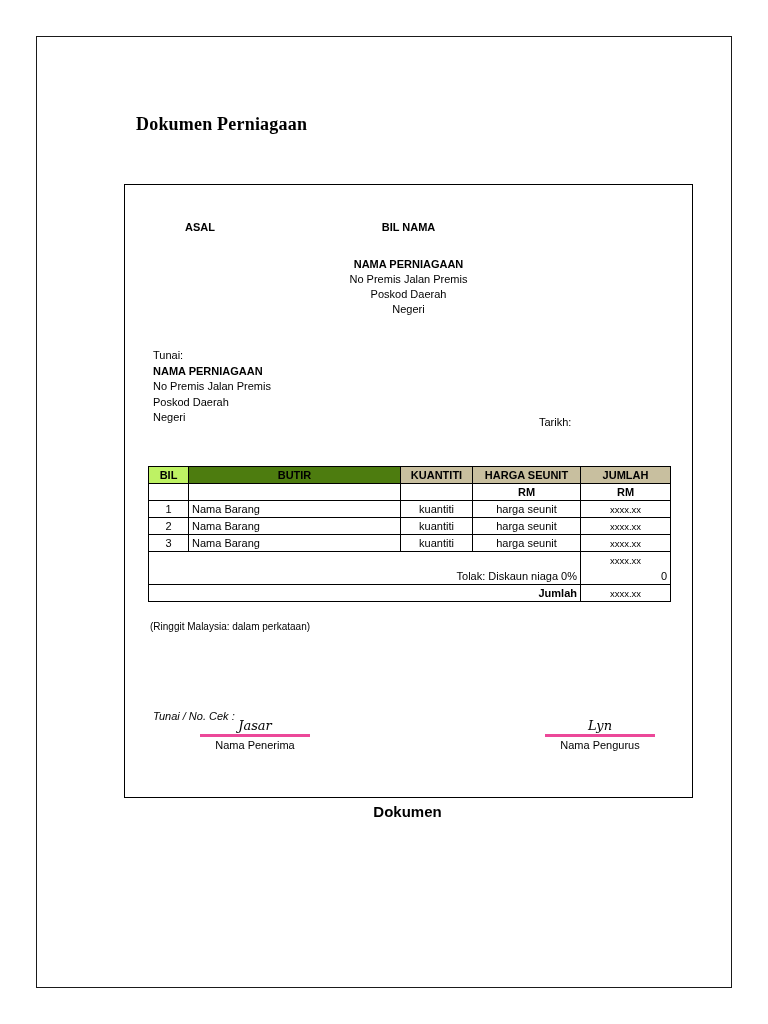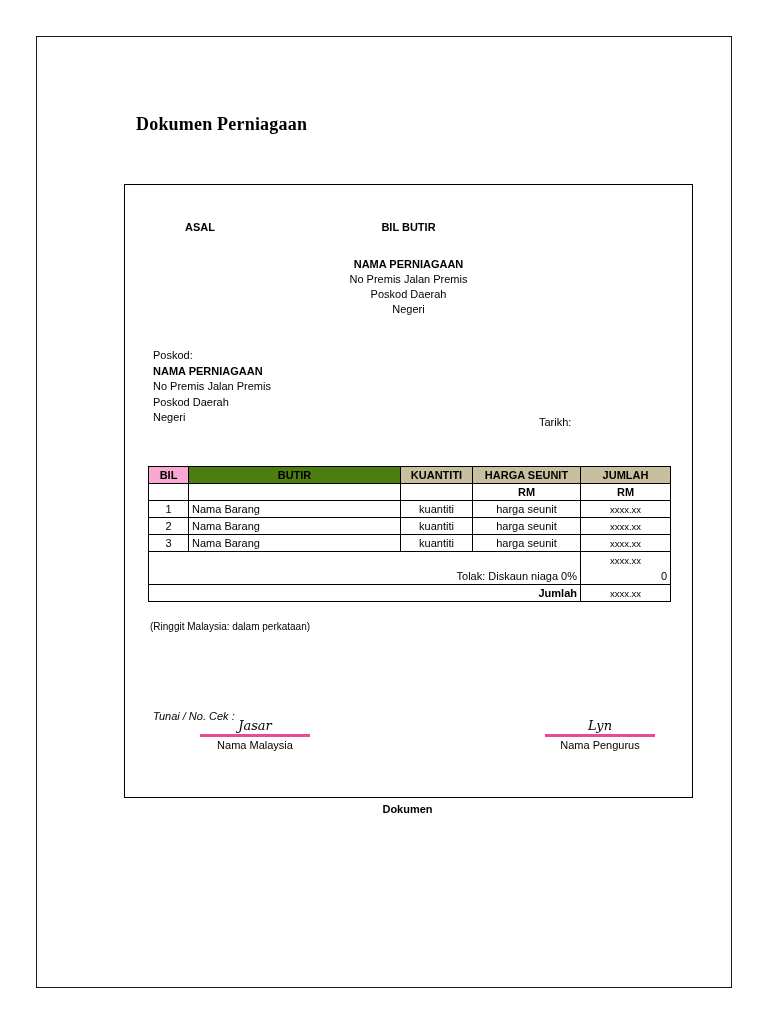--- a/index.html
+++ b/index.html
@@ -60,65 +60,65 @@
   .sig-right { left:400px; }
   .sig-script {
     font-family:"DejaVu Serif", serif;
     font-style:italic; font-size:13px;
     display:block; padding:0 30px 1px 30px;
   }
   .sig-rule { border-bottom:3px solid #ec4899; display:block; width:110px; margin:0 auto; }
   .sig-label { display:block; padding-top:2px; }
   .footer-caption {
     position:absolute; left:87px; top:766px; width:567px;
-    text-align:center; font-weight:bold; font-size:11px;
+    text-align:center; font-weight:bold; font-size:15px;
   }
 </style>
 </head>
 <body>
 
 <div class="page-border">
 
   <div class="doc-title">Dokumen Perniagaan</div>
 
   <div class="bill-box">
 
     <div class="bill-head">
       <span class="copy-label">ASAL</span>
-      <span class="doc-type">BIL BUTIR</span>
+      <span class="doc-type">BIL NAMA</span>
     </div>
 
     <div class="seller-block">
       <div class="seller-name">NAMA PERNIAGAAN</div>
       <div>No Premis Jalan Premis</div>
       <div>Poskod Daerah</div>
       <div>Negeri</div>
     </div>
 
     <div class="buyer-block">
-      <div>Poskod:</div>
+      <div>Tunai:</div>
       <div class="buyer-name">NAMA PERNIAGAAN</div>
       <div>No Premis Jalan Premis</div>
       <div>Poskod Daerah</div>
       <div>Negeri</div>
     </div>
 
     <div class="tarikh">Tarikh:</div>
 
     <table class="bill-table">
       <colgroup>
         <col class="c-bil">
           <col class="c-butir">
           <col class="c-kuantiti">
           <col class="c-harga">
           <col class="c-jumlah">
       </colgroup>
       <tbody>
           <tr class="hrow">
-        <th style="background: #f9a8d4;">BIL</th>
+        <th style="background: #bef264;">BIL</th>
         <th style="background: #4d7c0f;">BUTIR</th>
         <th style="background: rgb(200, 191, 159);">KUANTITI</th>
         <th style="background: rgb(200, 191, 159);">HARGA SEUNIT</th>
         <th style="background: rgb(200, 191, 159);">JUMLAH</th>
       </tr>
       <tr>
         <td></td>
         <td></td>
         <td></td>
         <td class="center b">RM</td>
@@ -161,21 +161,21 @@
       </table>
 
     <div class="words-note">(Ringgit Malaysia: dalam perkataan)</div>
 
     <div class="payment-line">Tunai / No. Cek :</div>
 
     <div class="sig-block sig-left">
       <span class="sig-rule">
           <span class="sig-script">Jasar</span>
         </span>
-      <span class="sig-label">Nama Malaysia</span>
+      <span class="sig-label">Nama Penerima</span>
     </div>
 
     <div class="sig-block sig-right">
       <span class="sig-rule">
           <span class="sig-script">Lyn</span>
         </span>
       <span class="sig-label">Nama Pengurus</span>
     </div>
 
   </div>

